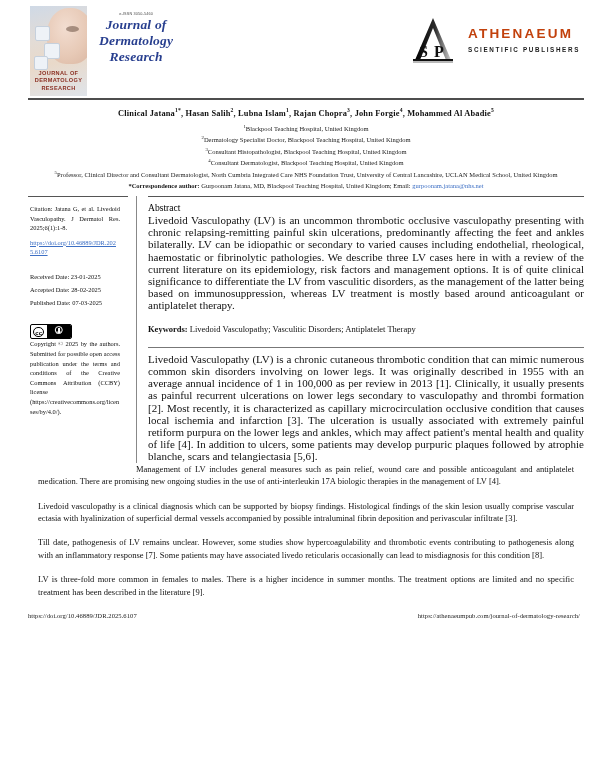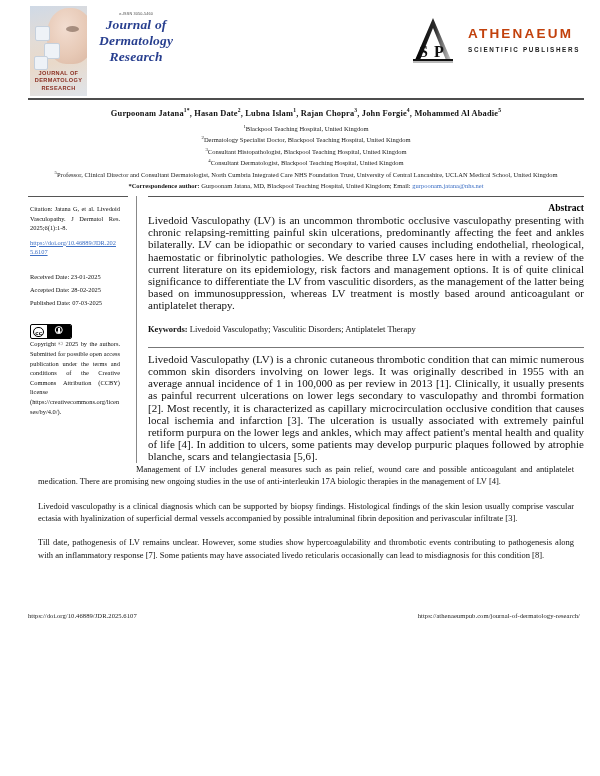--- a/index.html
+++ b/index.html
@@ -304,25 +304,24 @@
     border-left: 1.2px solid #888;
     margin-left: 8px;
     box-sizing: border-box;
   }
   .main-rule {
     border-top: 1.6px solid #555;
     margin-bottom: 5px;
   }
   .sec-head {
     font-family: "Liberation Serif", serif;
-    font-weight: bold;
+    font-weight: normal;
     font-size: 9.6px;
     color: #000;
     margin: 0 0 1px 0;
-    text-align: right;
   }
   .abstract-text, .intro-text {
     font-family: "Liberation Serif", serif;
     font-size: 11px;
     line-height: 12.2px;
     text-align: justify;
     color: #111;
     margin: 0;
     hyphens: none;
   }
@@ -421,22 +420,22 @@
         <div class="pub-sub">SCIENTIFIC PUBLISHERS</div>
       </div>
     </div>
   </div>
 
   <div class="rule-top"></div>
 
   <div class="title-block">
 
     <div class="authors">
-      <span><span>Gurpoonam Jatana</span><sup>1*</sup></span>,
-      <span><span>Hasan Date</span><sup>2</sup></span>,
+      <span><span>Clinical Jatana</span><sup>1*</sup></span>,
+      <span><span>Hasan Salih</span><sup>2</sup></span>,
       <span><span>Lubna Islam</span><sup>1</sup></span>,
       <span><span>Rajan Chopra</span><sup>3</sup></span>,
       <span><span>John Forgie</span><sup>4</sup></span>,
       <span><span>Mohammed Al Abadie</span><sup>5</sup></span>
     </div>
 
     <div class="affiliations">
       <div><sup>1</sup><span>Blackpool Teaching Hospital, United Kingdom</span></div>
       <div><sup>2</sup><span>Dermatology Specialist Doctor, Blackpool Teaching Hospital, United Kingdom</span></div>
       <div><sup>3</sup><span>Consultant Histopathologist, Blackpool Teaching Hospital, United Kingdom</span></div>
@@ -487,20 +486,21 @@
 
       <div class="intro-rule"></div>
       <p class="intro-text">Livedoid Vasculopathy (LV) is a chronic cutaneous thrombotic condition that can mimic numerous common skin disorders involving on lower legs. It was originally described in 1955 with an average annual incidence of 1 in 100,000 as per review in 2013 [1]. Clinically, it usually presents as painful recurrent ulcerations on lower legs secondary to vasculopathy and thrombi formation [2]. Most recently, it is characterized as capillary microcirculation occlusive condition that causes local ischemia and infarction [3]. The ulceration is usually associated with extremely painful retiform purpura on the lower legs and ankles, which may affect patient's mental health and quality of life [4]. In addition to ulcers, some patients may develop purpuric plaques followed by atrophie blanche, scars and telangiectasia [5,6].</p>
     </section>
   </div>
 
   <div class="fullwidth">
     <p class="fw-p first">Management of LV includes general measures such as pain relief, wound care and possible anticoagulant and antiplatelet medication. There are promising new ongoing studies in the use of anti-interleukin 17A biologic therapies in the management of LV [4].</p>
     <p class="fw-p">Livedoid vasculopathy is a clinical diagnosis which can be supported by biopsy findings. Histological findings of the skin lesion usually comprise vascular ectasia with hyalinization of superficial dermal vessels accompanied by possible intraluminal fibrin deposition and perivascular infiltrate [3].</p>
     <p class="fw-p">Till date, pathogenesis of LV remains unclear. However, some studies show hypercoagulability and thrombotic events contributing to pathogenesis along with an inflammatory response [7]. Some patients may have associated livedo reticularis occasionally can lead to misdiagnosis for this condition [8].</p>
+    <p class="fw-p">LV is three-fold more common in females to males. There is a higher incidence in summer months. The treatment options are limited and no specific treatment has been described in the literature [9].</p>
   </div>
 
   <div class="footer">
     <span>https://doi.org/10.46889/JDR.2025.6107</span>
     <span class="right">https://athenaeumpub.com/journal-of-dermatology-research/</span>
   </div>
 
 </div>
 
 </body></html>

